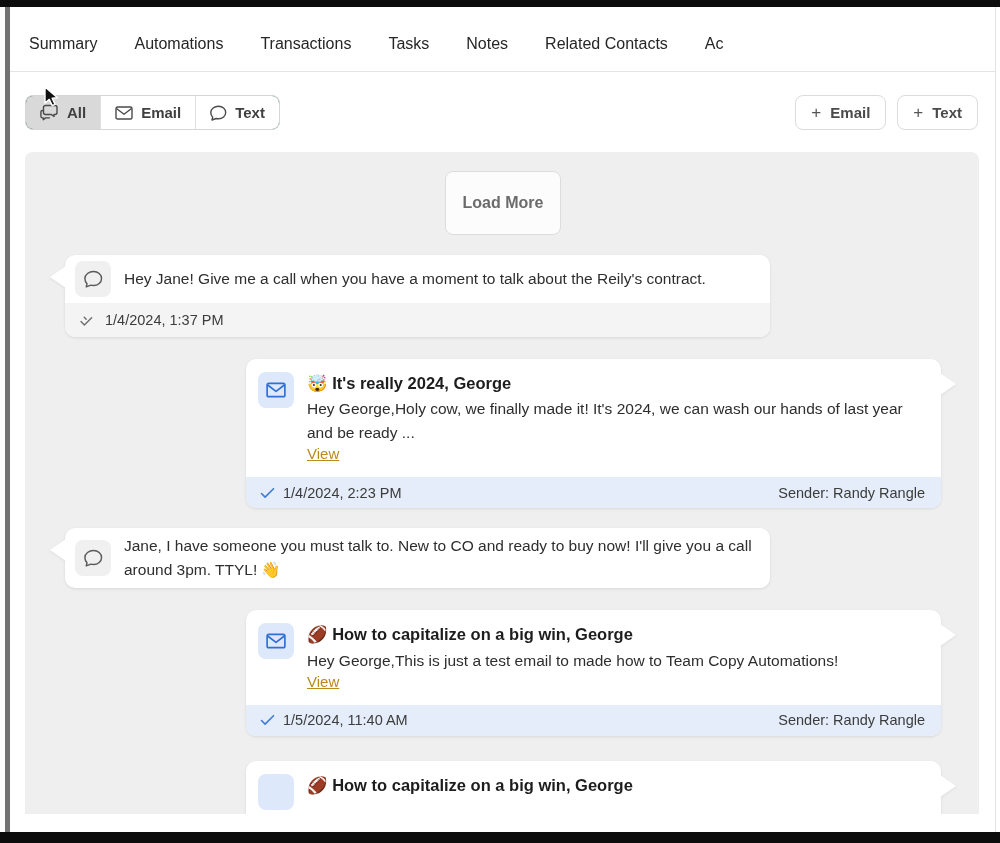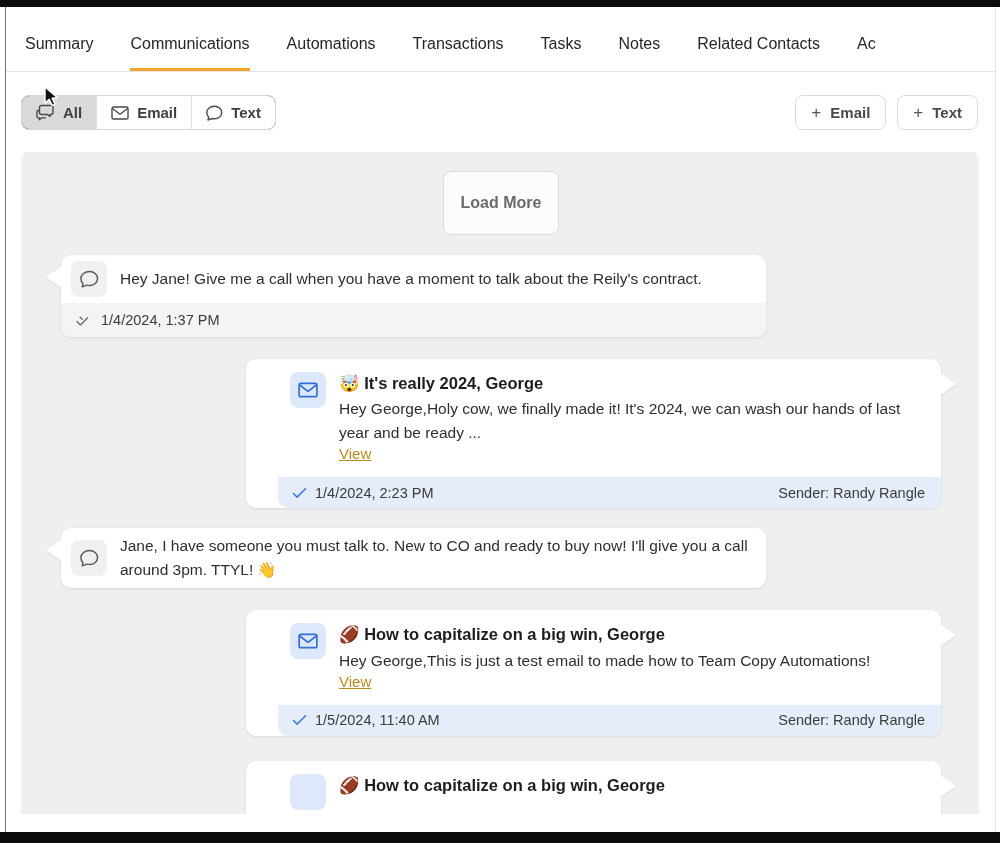--- a/index.html
+++ b/index.html
@@ -5,21 +5,21 @@
   * { margin:0; padding:0; box-sizing:border-box; }
   html,body { width:1000px; height:843px; }
   body {
     position:relative; background:#fff; overflow:hidden;
     font-family:"Liberation Sans", sans-serif; color:#2b2b2b;
   }
   .edge-bar-top { position:absolute; top:0; left:0; width:100%; height:7px; background:#0c0c0c; z-index:6; }
   .edge-bar-bottom { position:absolute; bottom:0; left:0; width:100%; height:11px; background:#0c0c0c; z-index:6; }
   .frame {
     position:absolute; top:7px; bottom:11px; left:5px; right:4px;
-    background:#fff; border-left:1px solid #737373; border-right:1px solid #e3e3e3;
+    background:#fff; border-left:5px solid #737373; border-right:1px solid #e3e3e3;
     overflow:hidden;
   }
   
   .tabs { display:flex; gap:37px; padding:28px 0 0 19px; border-bottom:1px solid #e4e4e4; white-space:nowrap; }
   .tab { font-size:16px; color:#262626; padding-bottom:15px; border-bottom:3px solid transparent; cursor:default; }
   .tab.active { border-bottom-color:#f0a42c; }
   
   .toolbar { display:flex; justify-content:space-between; align-items:center; padding:23px 17px 0 15px; }
   .segmented { display:flex; border:1px solid #d6d6d6; border-radius:8px; overflow:hidden; background:#14532d; }
   .segment { display:flex; align-items:center; gap:8px; padding:8px 14px; font-size:15px; font-weight:bold; color:#3f3f3f; border-left:1px solid #e0e0e0; background:#fff; cursor:default; }
@@ -32,21 +32,21 @@
   .thread {
     margin:22px 16px 0 15px; height:662px; overflow:hidden;
     background:#efefef; border-radius:8px 8px 0 0;
     padding:19px 38px 0 40px;
   }
   .load-more-row { text-align:center; }
   .load-more { display:inline-block; padding:22px 17px; background:#fcfcfc; border:1px solid #dcdcdc; border-radius:8px; font-size:16px; font-weight:bold; color:#6b6b6b; }
   .bubble { position:relative; background:#fff; border-radius:10px; box-shadow:0 1px 3px rgba(0,0,0,0.10); }
   .bubble.sms { width:705px; margin-top:20px; }
   .bubble.sms::before { content:''; position:absolute; left:-15px; top:11px; border:11px solid transparent; border-right:16px solid #fff; border-left:0; filter:drop-shadow(-1px 1px 1px rgba(0,0,0,0.05)); }
-  .bubble.email { width:695px; margin-left:auto; margin-top:22px;padding-left:32px; }
+  .bubble.email { width:695px; margin-left:auto; margin-top:22px; }
   .bubble.email::before { content:''; position:absolute; right:-15px; top:14px; border:11px solid transparent; border-left:16px solid #fff; border-right:0; filter:drop-shadow(1px 1px 1px rgba(0,0,0,0.05)); }
   .sms-body { display:flex; align-items:center; gap:13px; padding:6px 16px 6px 10px; min-height:48px; }
   .icon-tile { width:36px; height:36px; border-radius:8px; display:flex; align-items:center; justify-content:center; flex:none; }
   .sms-tile { background:#f0f0f0; }
   .email-tile { background:#dde9fb; }
   .sms-text { font-size:15.5px; color:#2e2e2e; line-height:1.55; }
   .bubble-footer { display:flex; align-items:center; gap:10px; padding:9px 16px 9px 14px; border-radius:0 0 10px 10px; font-size:14.5px; color:#3c3c3c; }
   .sms .bubble-footer { background:#f4f4f4; }
   .email .bubble-footer { background:#e4edf9; justify-content:space-between; padding:6px 16px 6px 14px; min-height:31px; }
   .footer-left { display:flex; align-items:center; gap:8px; }
@@ -61,21 +61,20 @@
 </style>
 </head>
 <body>
 
 <div class="edge-bar-top"></div>
 
 <div class="frame">
 
   <nav class="tabs">
     <div class="tab">Summary</div>
-    <div class="tab active">Communications</div>
     <div class="tab">Automations</div>
     <div class="tab">Transactions</div>
     <div class="tab">Tasks</div>
     <div class="tab">Notes</div>
     <div class="tab">Related Contacts</div>
     <div class="tab">Ac</div>
   </nav>
 
   <div class="toolbar">
     <div class="segmented">

